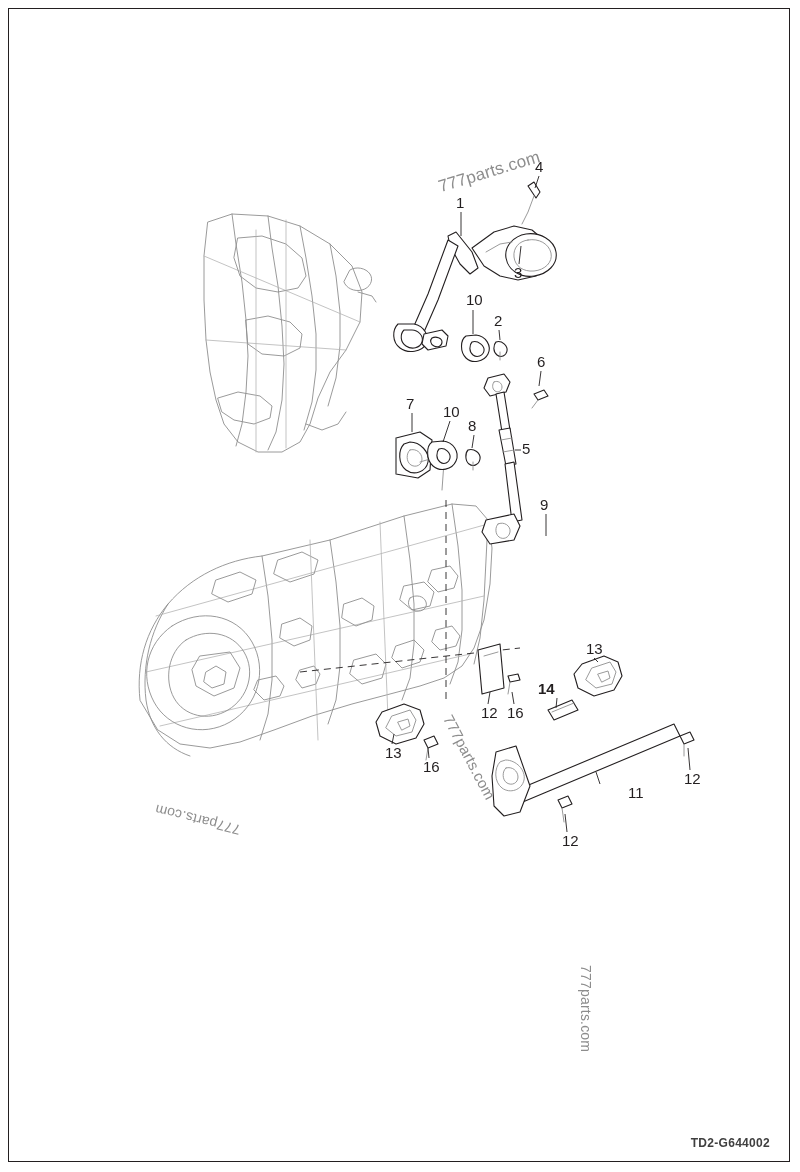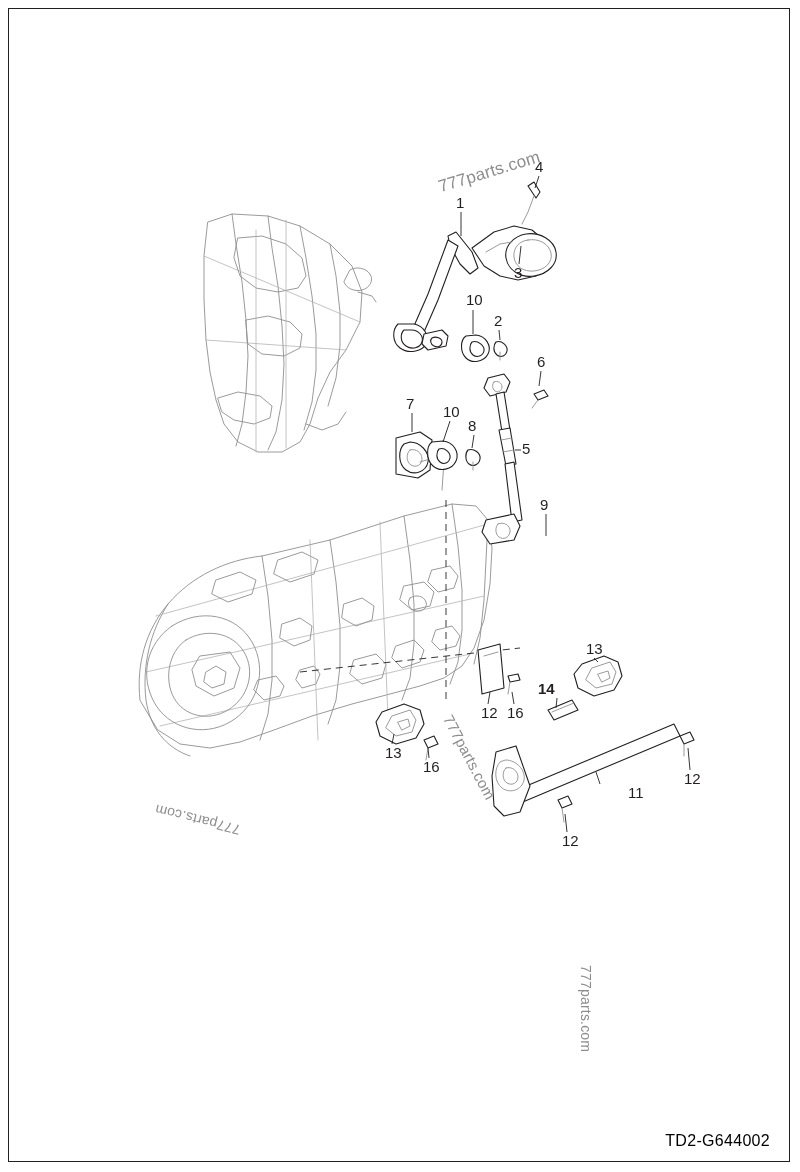--- a/index.html
+++ b/index.html
@@ -46,23 +46,24 @@
     font-family: "Liberation Sans", sans-serif;
     color: #8d8d8d;
     white-space: nowrap;
     letter-spacing: 0.2px;
   }
   #doc-code {
     position: absolute;
     right: 30px;
     bottom: 22px;
     font-family: "Liberation Sans", sans-serif;
-    font-size: 16px;
-    color: #000000;
+    font-size: 12px;
+    color: #404040;
     letter-spacing: 0.3px;
+    font-weight: bold;
   }
 </style>
 </head>
 <body>
 
 <div id="page">
 
   <div id="frame"></div>
 
   <svg id="art" viewBox="0 0 800 1172" xmlns="http://www.w3.org/2000/svg">

